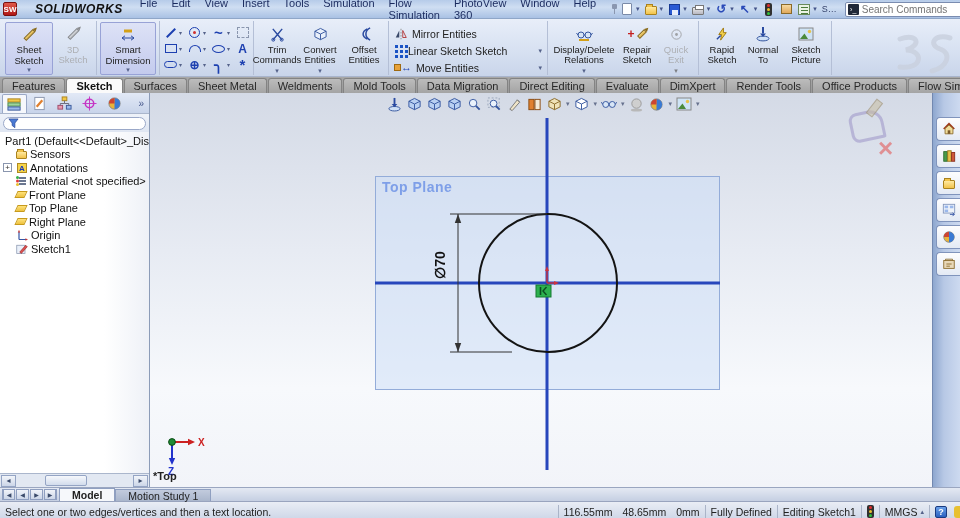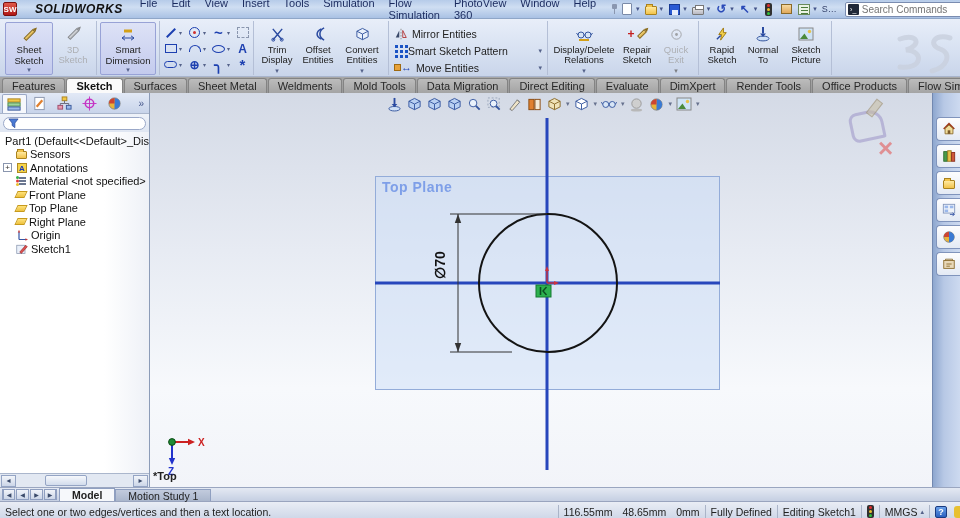--- a/index.html
+++ b/index.html
@@ -288,56 +288,56 @@
     </div>
     <div class="rgroup">
       <div class="bigbtn" style="width:40px;">
         <span class="icn">
           <svg width="15" height="15" viewBox="0 0 16 16">
               <path d="M3 2 C8 8,8 8,13 14 M13 2 C8 8,8 8,3 14" stroke="#2a4aa0" fill="none" stroke-width="1.5"></path>
               <circle cx="3.5" cy="13.5" r="1.6" fill="none" stroke="#2a4aa0"></circle>
               <circle cx="12.5" cy="13.5" r="1.6" fill="none" stroke="#2a4aa0"></circle>
             </svg>
         </span>
-        <span class="lbl">Trim Display</span>
+        <span class="lbl">Trim Commands</span>
+        <span class="car">▾</span>
+      </div>
+      <div class="bigbtn" style="width:46px;">
+        <span class="icn">
+          <svg width="15" height="15" viewBox="0 0 16 16">
+              <path d="M8 1.5 L14 4.5 V10.5 L8 13.5 L2 10.5 V4.5 Z" fill="#e9f0fb" stroke="#35569f"></path>
+              <path d="M2 4.5 L8 7.5 L14 4.5 M8 7.5 V13.5" fill="none" stroke="#35569f"></path>
+            </svg>
+        </span>
+        <span class="lbl">Convert Entities</span>
         <span class="car">▾</span>
       </div>
       <div class="bigbtn" style="width:42px;">
         <span class="icn">
           <svg width="15" height="15" viewBox="0 0 16 16">
               <path d="M11 2 C5 5,5 10,11 13" stroke="#2a4aa0" fill="none" stroke-width="1.6"></path>
               <path d="M14 1 C8 4,8 11,14 14" stroke="#2a4aa0" fill="none" stroke-width="1.6"></path>
             </svg>
         </span>
         <span class="lbl">Offset Entities</span>
-      </div>
-      <div class="bigbtn" style="width:46px;">
-        <span class="icn">
-          <svg width="15" height="15" viewBox="0 0 16 16">
-              <path d="M8 1.5 L14 4.5 V10.5 L8 13.5 L2 10.5 V4.5 Z" fill="#e9f0fb" stroke="#35569f"></path>
-              <path d="M2 4.5 L8 7.5 L14 4.5 M8 7.5 V13.5" fill="none" stroke="#35569f"></path>
-            </svg>
-        </span>
-        <span class="lbl">Convert Entities</span>
-        <span class="car">▾</span>
       </div>
     </div>
     <div class="rgroup">
       <div class="smallrows">
         <div class="srow" style="width:148px;">
           <svg width="14" height="14" viewBox="0 0 16 16">
               <path d="M2 12 L6 4 V12 Z" fill="#3a4a6a"></path>
               <path d="M14 12 L10 4 V12 Z" fill="none" stroke="#b03030"></path>
               <line x1="8" y1="2" x2="8" y2="14" stroke="#888" stroke-dasharray="2 1.5"></line>
             </svg>
           <span class="lbl">Mirror Entities</span>
         </div>
         <div class="srow" style="width:148px;">
           <span class="dots"></span>
-          <span class="lbl">Smart Sketch Pattern</span>
+          <span class="lbl">Linear Sketch Sketch</span>
           <span class="car">▾</span>
         </div>
         <div class="srow" style="width:148px;">
           <span style="display:inline-flex;align-items:center;">
               <span style="width:7px;height:7px;background:#e8a23a;border:1px solid #a06a10;"></span>
               <span class="gly" style="font-size:11px;">↔</span>
             </span>
           <span class="lbl">Move Entities</span>
           <span class="car">▾</span>
         </div>

